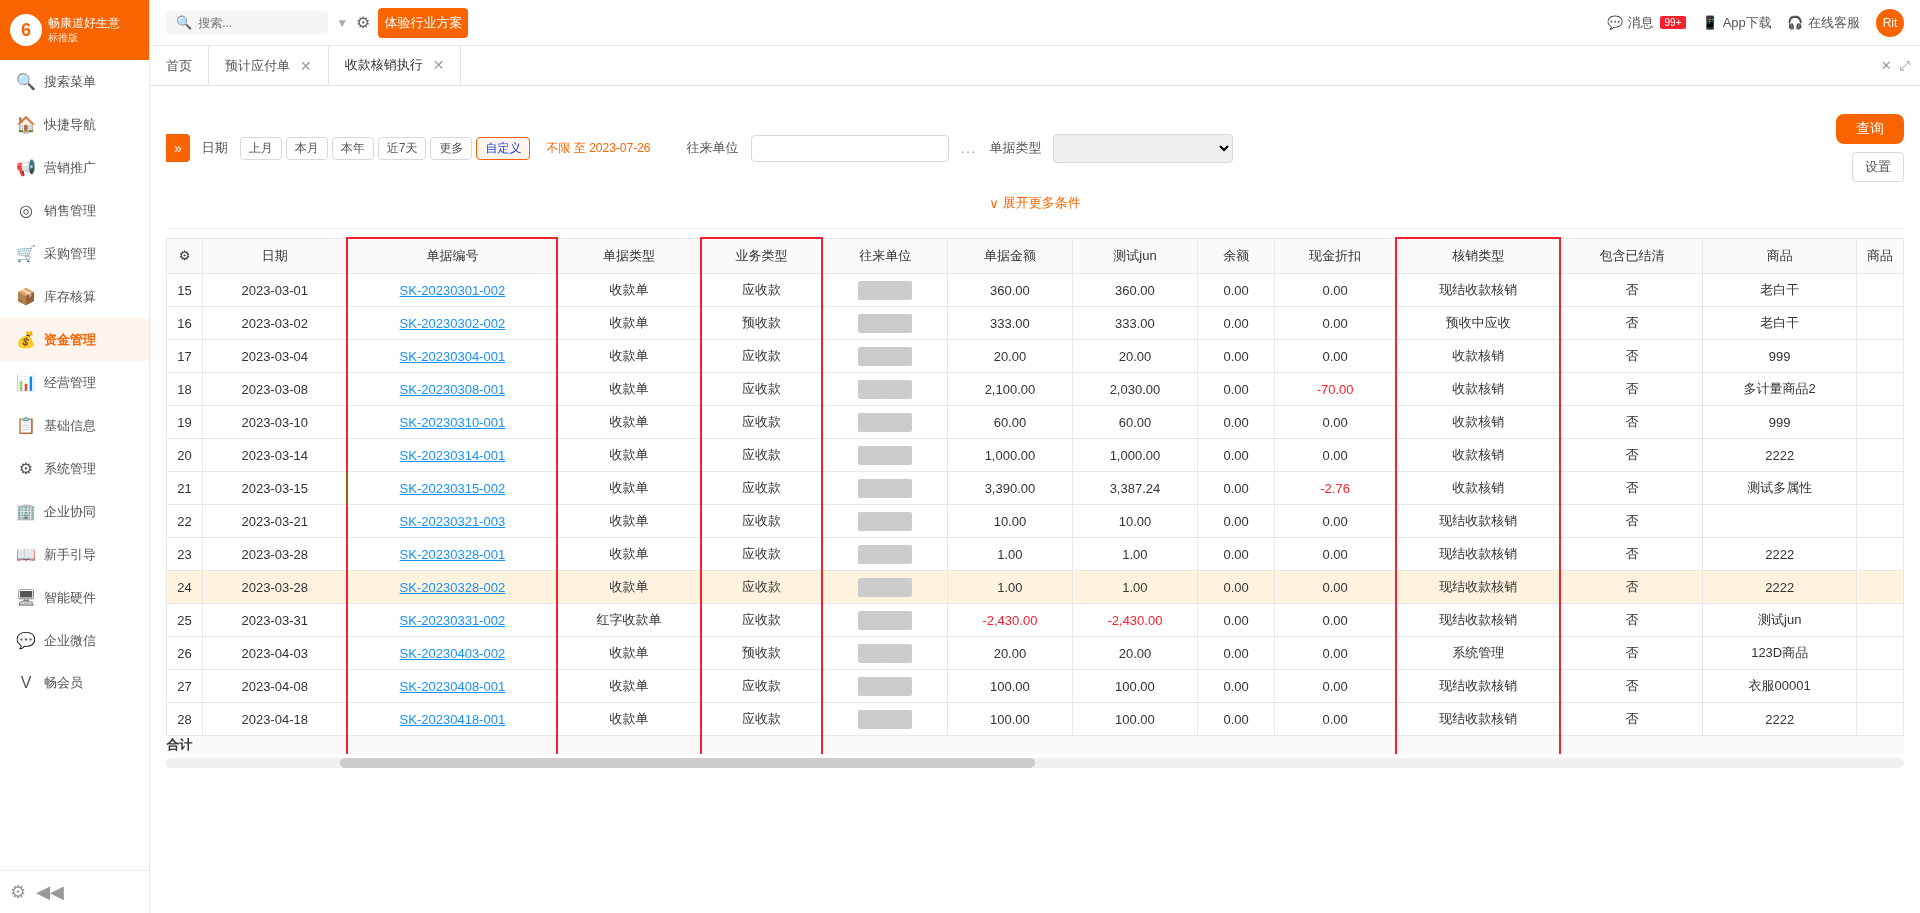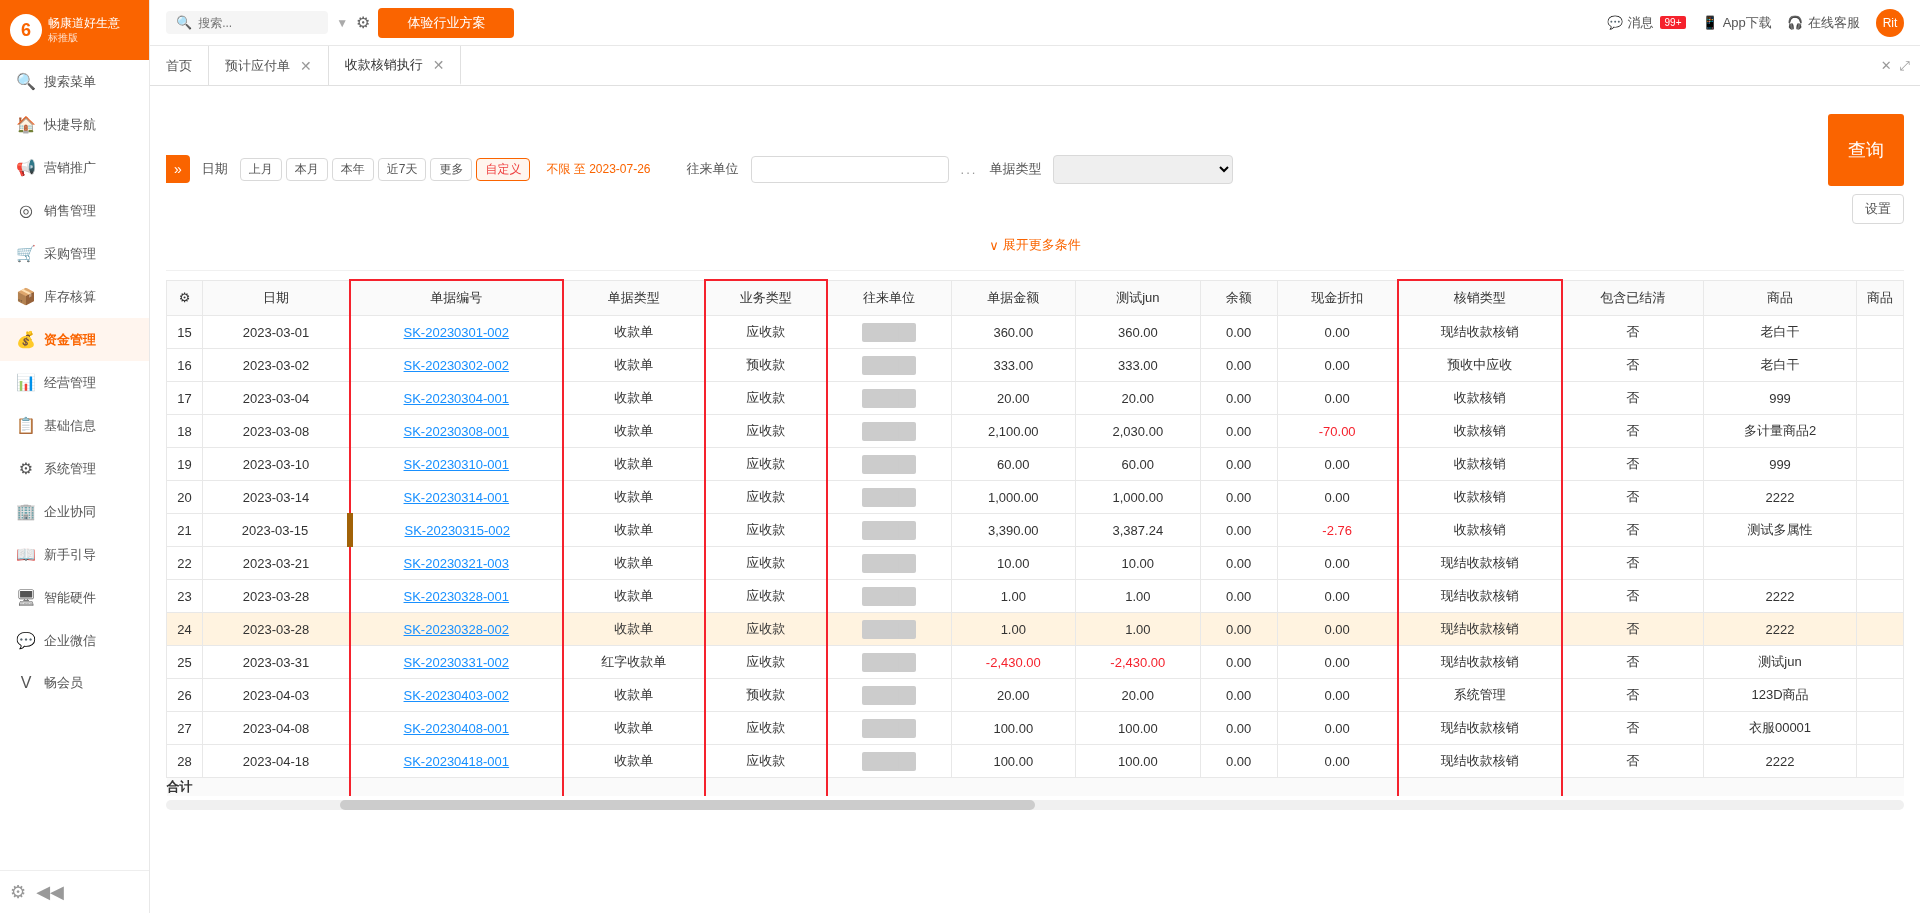--- a/index.html
+++ b/index.html
@@ -24,21 +24,21 @@
     
     .main-area { flex: 1; display: flex; flex-direction: column; overflow: hidden; }
 
     
     .top-bar { height: 46px; background: #fff; border-bottom: 1px solid #e8e8e8; display: flex; align-items: center; padding: 0 16px; gap: 12px; justify-content: space-between; }
     .top-bar-left { display: flex; align-items: center; gap: 8px; }
     .top-bar-search { display: flex; align-items: center; background: #f5f5f5; border-radius: 4px; padding: 4px 10px; gap: 6px; min-width: 160px; }
     .top-bar-search input { border: none; background: transparent; outline: none; font-size: 12px; color: #999; width: 120px; }
     .top-bar-dropdown { display: flex; align-items: center; gap: 4px; cursor: pointer; color: #555; font-size: 13px; }
     .top-bar-gear { font-size: 16px; color: #666; cursor: pointer; }
-    .btn-orange { background: #fa6400; color: #fff; border: none; border-radius: 4px; padding: 6px 29px; font-size: 13px; cursor: pointer; }
+    .btn-orange { background: #fa6400; color: #fff; border: none; border-radius: 4px; padding: 6px 6px; font-size: 13px; cursor: pointer; }
     .top-bar-right { display: flex; align-items: center; gap: 16px; font-size: 13px; color: #555; }
     .badge-red { background: #f5222d; color: #fff; border-radius: 2px; font-size: 10px; padding: 1px 5px; margin-left: 2px; }
     .top-right-item { display: flex; align-items: center; gap: 4px; cursor: pointer; }
     .user-avatar { width: 28px; height: 28px; background: #fa6400; border-radius: 50%; display: flex; align-items: center; justify-content: center; color: #fff; font-size: 12px; }
 
     
     .tabs-bar { height: 40px; background: #fff; border-bottom: 1px solid #e0e0e0; display: flex; align-items: stretch; }
     .tab-item { display: flex; align-items: center; padding: 0 16px; gap: 6px; cursor: pointer; border-right: 1px solid #e0e0e0; font-size: 13px; color: #555; position: relative; }
     .tab-item.active { background: #fff; color: #333; border-bottom: 2px solid #fff; }
     .tab-item .tab-close { font-size: 14px; color: #999; cursor: pointer; margin-left: 4px; }
@@ -53,27 +53,27 @@
     .page-actions { display: flex; gap: 8px; }
     .btn-outline { border: 1px solid #d9d9d9; background: #fff; border-radius: 4px; padding: 5px 12px; font-size: 13px; cursor: pointer; display: flex; align-items: center; gap: 4px; color: #555; }
 
     
     .filter-area { background: #fff; padding: 12px 0; border-bottom: 1px solid #f0f0f0; margin-bottom: 8px; }
     .filter-row { display: flex; align-items: center; gap: 12px; margin-bottom: 8px; flex-wrap: wrap; }
     .filter-expand-btn { background: #fa6400; color: #fff; border: none; border-radius: 0 4px 4px 0; padding: 6px 8px; cursor: pointer; font-size: 14px; }
     .filter-label { font-size: 13px; color: #555; white-space: nowrap; }
     .filter-date-options { display: flex; gap: 4px; align-items: center; }
     .filter-date-btn { padding: 2px 8px; border: 1px solid #d9d9d9; border-radius: 4px; font-size: 12px; cursor: pointer; color: #555; background: #fff; }
-    .filter-custom-btn { padding: 2px 8px; border: 1px solid #fa6400; border-radius: 4px; font-size: 12px; cursor: pointer; color: #ef4444; background: #fff5ee; }
+    .filter-custom-btn { padding: 2px 8px; border: 1px solid #fa6400; border-radius: 4px; font-size: 12px; cursor: pointer; color: #1d4ed8; background: #fff5ee; }
     .filter-date-range { font-size: 12px; color: #fa6400; margin-left: 4px; }
     .filter-input { border: 1px solid #d9d9d9; border-radius: 4px; padding: 5px 10px; font-size: 13px; min-width: 180px; }
     .filter-select { border: 1px solid #d9d9d9; border-radius: 4px; padding: 5px 10px; font-size: 13px; min-width: 180px; }
     .filter-dots { color: #999; letter-spacing: 2px; }
     .expand-more { display: flex; align-items: center; justify-content: center; color: #fa6400; font-size: 13px; cursor: pointer; gap: 4px; padding: 4px 0; }
-    .btn-query { background: #fa6400; color: #fff; border: none; border-radius: 3px; padding: 24px 20px; font-size: 18px; cursor: pointer; }
+    .btn-query { background: #fa6400; color: #fff; border: none; border-radius: 8px; padding: 6px 20px; font-size: 14px; cursor: pointer; }
     .btn-setting { background: #fff; color: #555; border: 1px solid #d9d9d9; border-radius: 4px; padding: 5px 12px; font-size: 13px; cursor: pointer; margin-top: 4px; }
 
     
     .table-container { overflow-x: auto; }
     table { width: 100%; border-collapse: collapse; font-size: 13px; }
     thead th { background: #fafafa; border: 1px solid #e8e8e8; padding: 8px 10px; text-align: center; color: #333; font-weight: 500; white-space: nowrap; position: relative; }
     tbody td { border: 1px solid #e8e8e8; padding: 7px 10px; text-align: center; color: #333; white-space: nowrap; }
     tbody tr.highlighted { background: #fff3e0; padding-left: 40px; }
     .link-blue { color: #1890ff; text-decoration: underline; cursor: pointer; }
     .text-red { color: #f5222d; }
@@ -361,21 +361,21 @@
       <td>0.00</td>
       <td class="">0.00</td>
       <td style="border-left:2px solid #f5222d; border-right:2px solid #f5222d;">收款核销</td>
       <td>否</td>
       <td>2222</td>
       <td style="width:40px;"></td>
     </tr>
                 <tr>
       <td>21</td>
       <td>2023-03-15</td>
-      <td style="border-left:6px solid #a16207; border-right:2px solid #f5222d;"><a class="link-blue">SK-20230315-002</a></td>
+      <td style="border-left:2px solid #a16207; border-right:2px solid #f5222d;"><a class="link-blue">SK-20230315-002</a></td>
       <td>收款单</td>
       <td style="border-left:2px solid #f5222d; border-right:2px solid #f5222d;">应收款</td>
       <td><span style="background:#ccc; color:#ccc; border-radius:2px; padding:2px 18px;">██</span></td>
       <td class="">3,390.00</td>
       <td class="">3,387.24</td>
       <td>0.00</td>
       <td class="text-red">-2.76</td>
       <td style="border-left:2px solid #f5222d; border-right:2px solid #f5222d;">收款核销</td>
       <td>否</td>
       <td>测试多属性</td>

